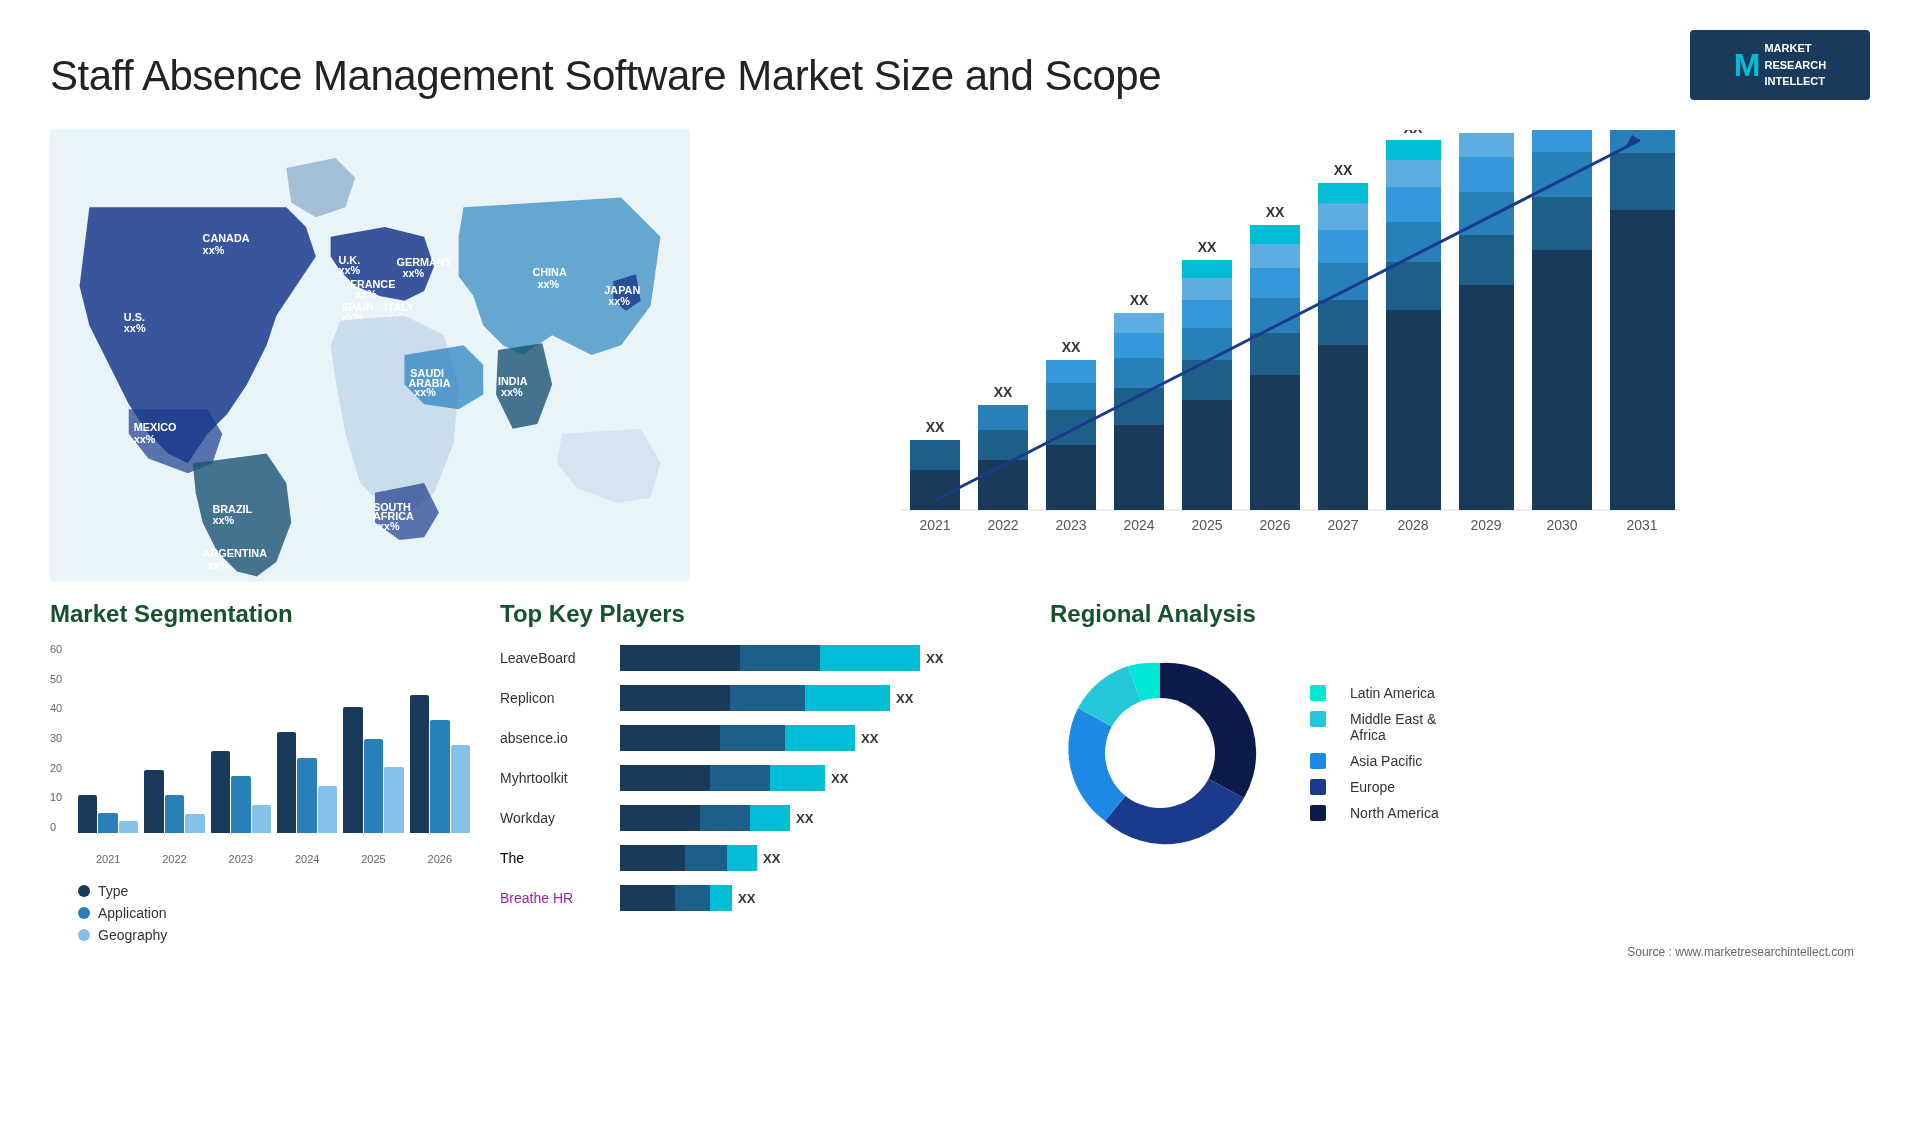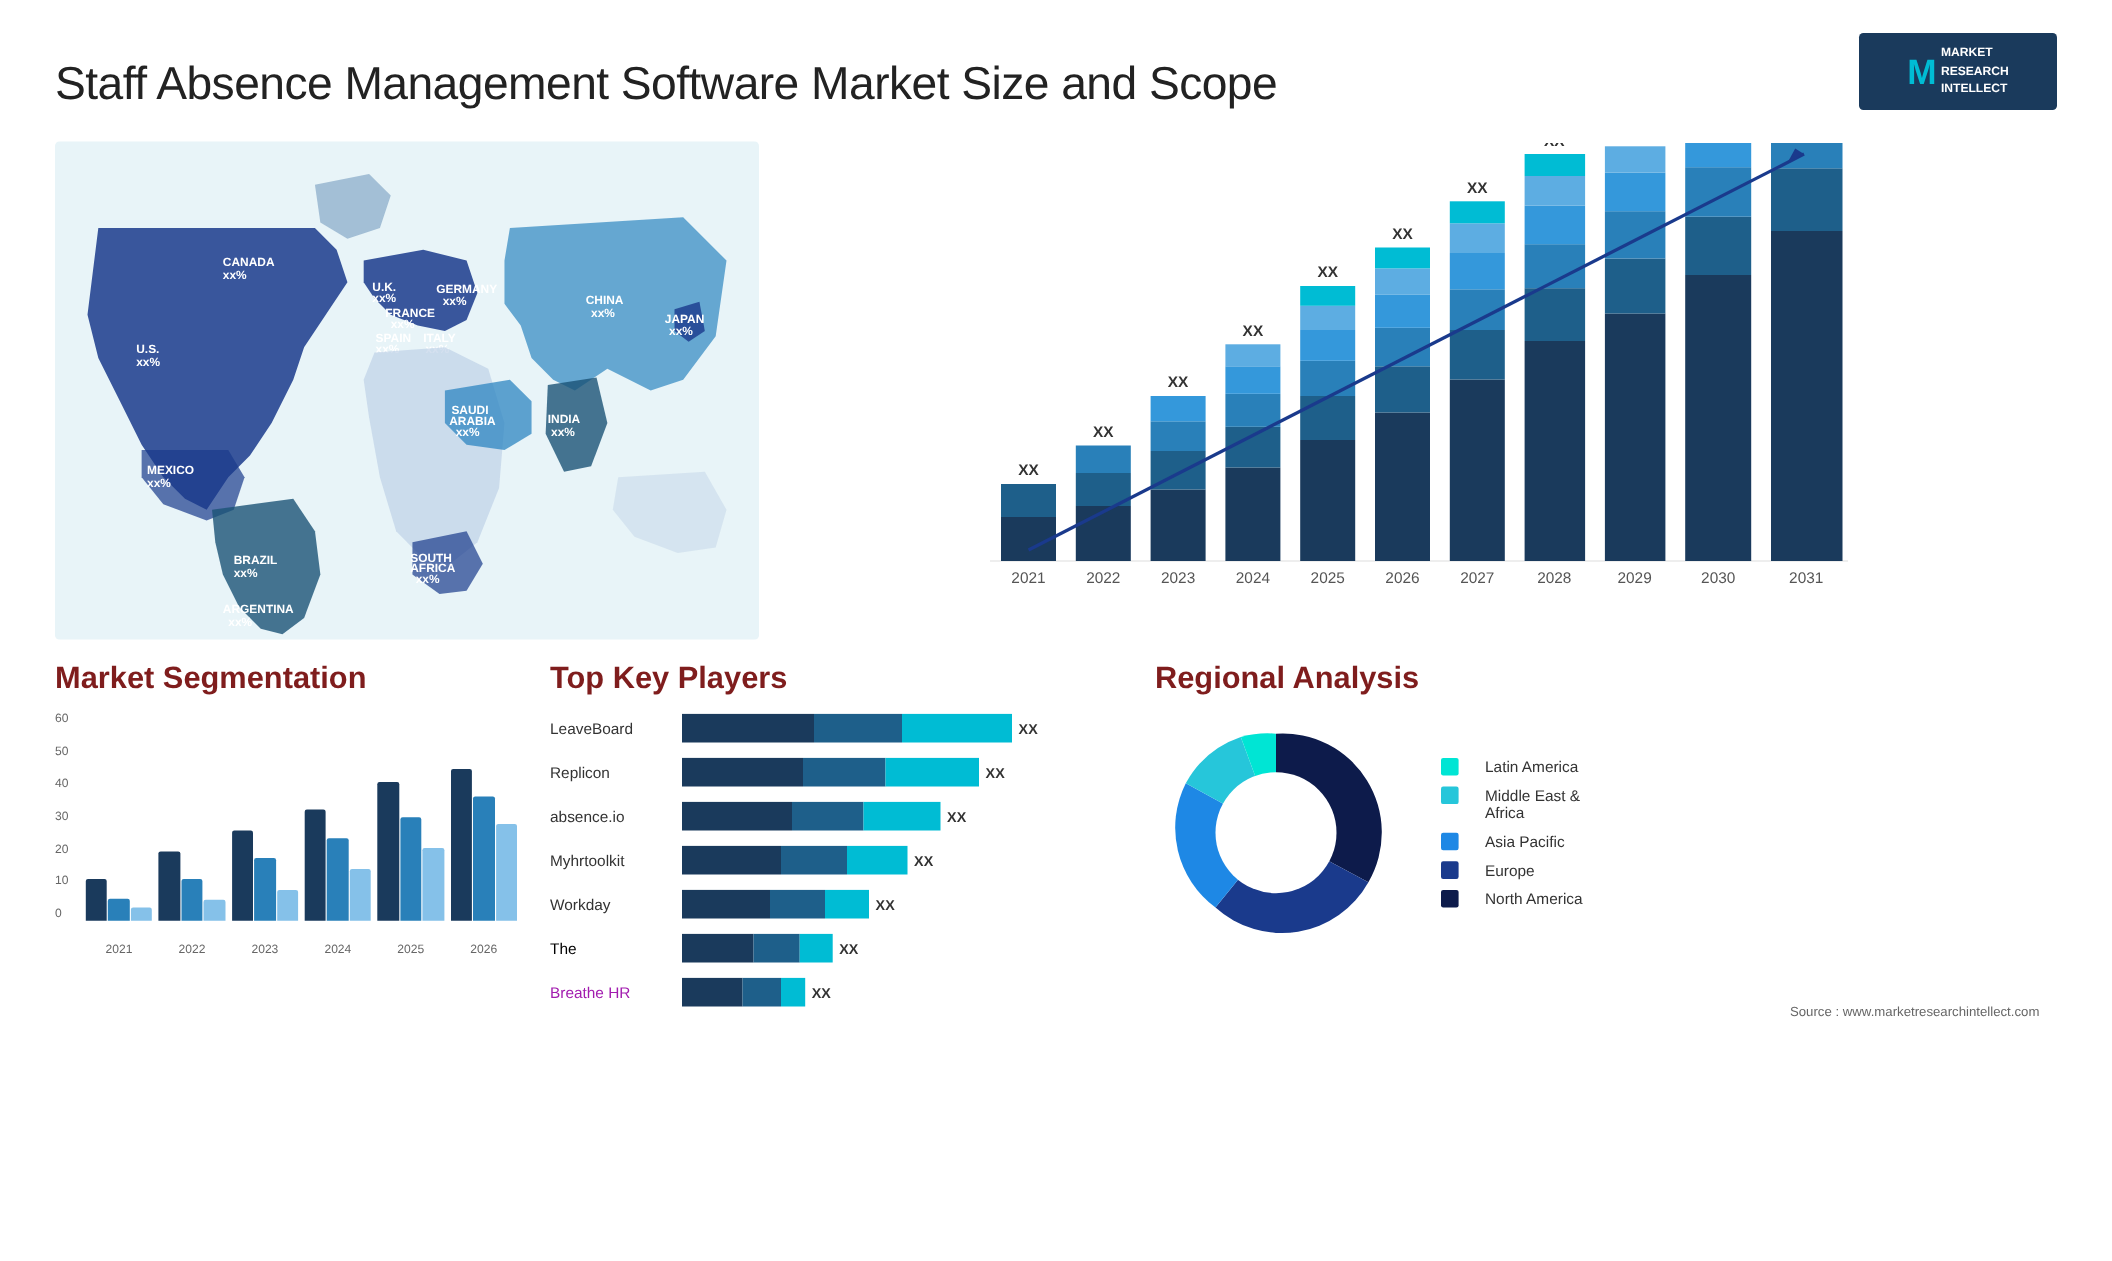--- a/index.html
+++ b/index.html
@@ -50,23 +50,23 @@
     }
 
     .logo-m {
       font-size: 32px;
       font-weight: 900;
       color: #00bcd4;
       margin-right: 4px;
     }
 
     .section-title {
-      font-size: 28px;
+      font-size: 24px;
       font-weight: bold;
-      color: #7f1d1d;
+      color: #14532d;
       margin-bottom: 15px;
     }
 
     .legend-item {
       display: flex;
       align-items: center;
       gap: 8px;
       margin-bottom: 6px;
       font-size: 14px;
       color: #333;
@@ -377,20 +377,34 @@
           <div style="position:absolute; left:28px; bottom:0; right:0; display:flex; gap:6px; height:20px;">
             <div style="flex:1; text-align:center; font-size:11px; color:#666;">2021</div>
             <div style="flex:1; text-align:center; font-size:11px; color:#666;">2022</div>
             <div style="flex:1; text-align:center; font-size:11px; color:#666;">2023</div>
             <div style="flex:1; text-align:center; font-size:11px; color:#666;">2024</div>
             <div style="flex:1; text-align:center; font-size:11px; color:#666;">2025</div>
             <div style="flex:1; text-align:center; font-size:11px; color:#666;">2026</div>
           </div>
         </div>
 
+        <div style="margin-top:10px; margin-left:28px;">
+          <div class="legend-item">
+            <div class="legend-dot" style="background:#1a3a5c;"></div>
+            <span>Type</span>
+          </div>
+          <div class="legend-item">
+            <div class="legend-dot" style="background:#2980b9;"></div>
+            <span>Application</span>
+          </div>
+          <div class="legend-item">
+            <div class="legend-dot" style="background:#85c1e9;"></div>
+            <span>Geography</span>
+          </div>
+        </div>
       </div>
 
       <div>
         <h2 class="section-title">Top Key Players</h2>
         <div style="display:flex; gap:15px;">
           <div style="display:flex; flex-direction:column; gap:10px; min-width:105px;justify-content:flex-end;">
             <div style="height:30px; display:flex; align-items:center; font-size:14px; color:#333;">LeaveBoard</div>
             <div style="height:30px; display:flex; align-items:center; font-size:14px; color:#333;">Replicon</div>
             <div style="height:30px; display:flex; align-items:center; font-size:14px; color:#333;">absence.io</div>
             <div style="height:30px; display:flex; align-items:center; font-size:14px; color:#333;">Myhrtoolkit</div>

